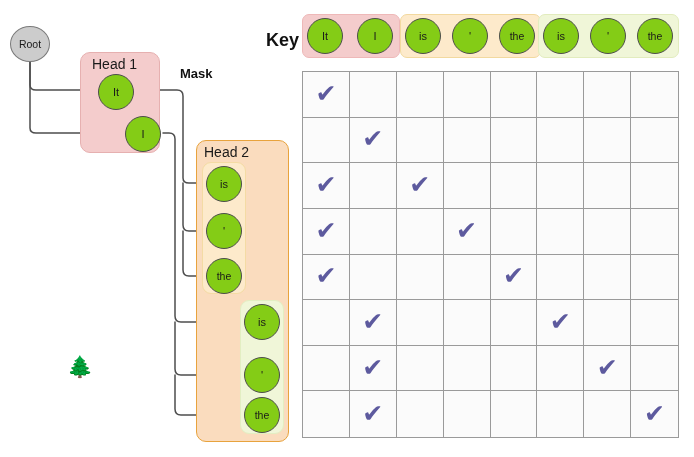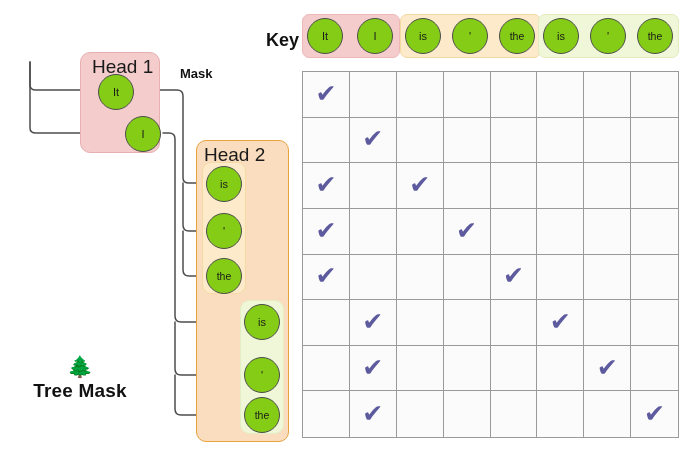--- a/index.html
+++ b/index.html
@@ -73,21 +73,21 @@
     border-radius: 9px;
   }
   .sub-green {
     background: #f0f6d8;
     border: 1.3px solid #e3eec2;
     border-radius: 9px;
   }
 
   .group-label {
     position: absolute;
-    font-size: 19px;
+    font-size: 14px;
     color: #1a1a1a;
     font-family: "Liberation Sans", sans-serif;
     white-space: nowrap;
   }
 
   .bold-label {
     position: absolute;
     font-size: 13px;
     font-weight: bold;
     color: #111111;
@@ -184,20 +184,23 @@
       <path d="M136,90 L177,90 Q183,90 183,96 L183,178 Q183,183 189,183 L207,183" marker-end="url(#arrowhead)"></path>
       <path d="M183,183 L183,225 Q183,231 189,231 L207,231" marker-end="url(#arrowhead)"></path>
       <path d="M183,231 L183,270 Q183,276 189,276 L207,276" marker-end="url(#arrowhead)"></path>
 
       <path d="M163,133 L169,133 Q175,133 175,139 L175,316 Q175,322 181,322 L246,322" marker-end="url(#arrowhead)"></path>
       <path d="M175,322 L175,369 Q175,375 181,375 L246,375" marker-end="url(#arrowhead)"></path>
       <path d="M175,375 L175,409 Q175,415 181,415 L246,415" marker-end="url(#arrowhead)"></path>
     </g>
   </svg>
 
+  <div class="root-circle" style="left:10px; top:26px; width:40px; height:36px;">
+    <span>Root</span>
+  </div>
 
   <div class="group-box head1-box" style="left:80px; top:52px; width:80px; height:101px;"></div>
   <div class="group-label" style="left:92px; top:56px;">Head 1</div>
 
   <div class="token-circle" style="left:98px; top:74px; width:36px; height:36px;">
     <span>It</span>
   </div>
   <div class="token-circle" style="left:125px; top:116px; width:36px; height:36px;">
     <span>I</span>
   </div>
@@ -224,21 +227,20 @@
   </div>
   <div class="token-circle" style="left:244px; top:357px; width:36px; height:36px;">
     <span>'</span>
   </div>
   <div class="token-circle small" style="left:244px; top:397px; width:36px; height:36px;">
     <span>the</span>
   </div>
 
   <div id="tree-mask-legend" style="left:0px; top:357px;">
     <span id="tree-emoji">🌲</span>
-    <span id="tree-mask-text">Tree Mask</span>
   </div>
 
   <div class="bold-label" style="left:266px; top:30px; font-size:18px;">Key</div>
 
   <div class="key-group key-pink" style="left:302px; top:14px; width:98px; height:44px;"></div>
   <div class="token-circle" style="left:307px; top:18px; width:36px; height:36px;">
     <span>It</span>
   </div>
   <div class="token-circle" style="left:357px; top:18px; width:36px; height:36px;">
     <span>I</span>

